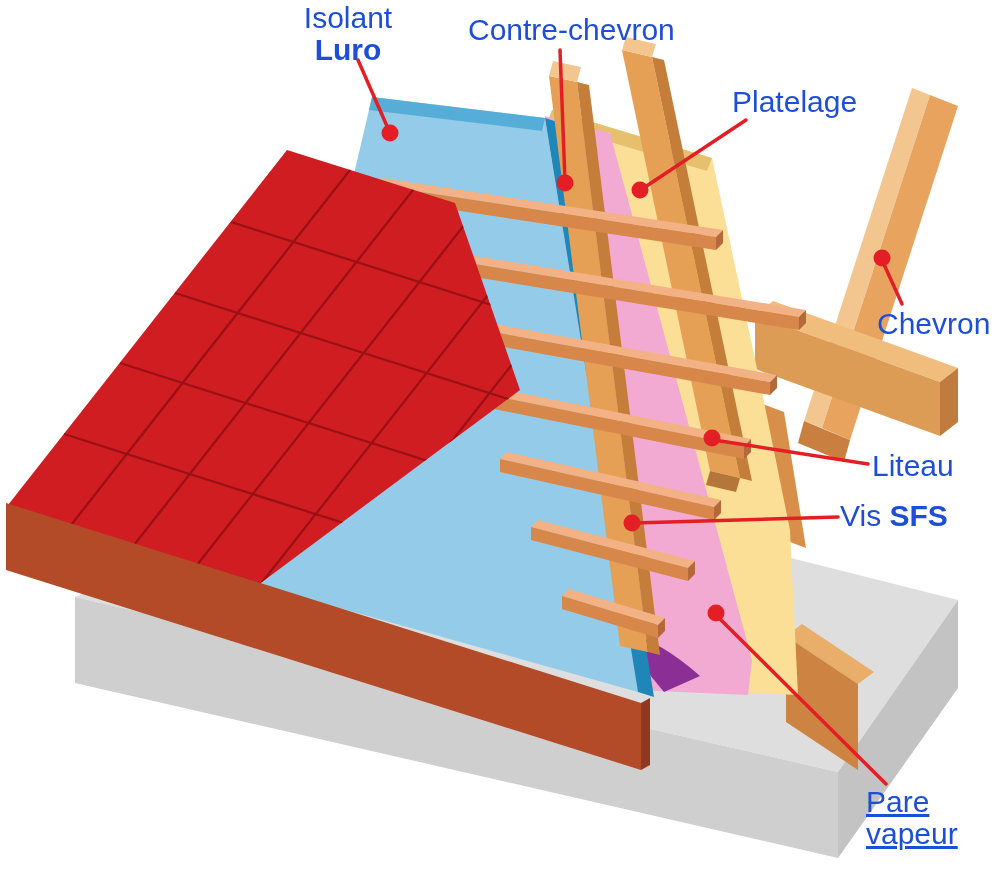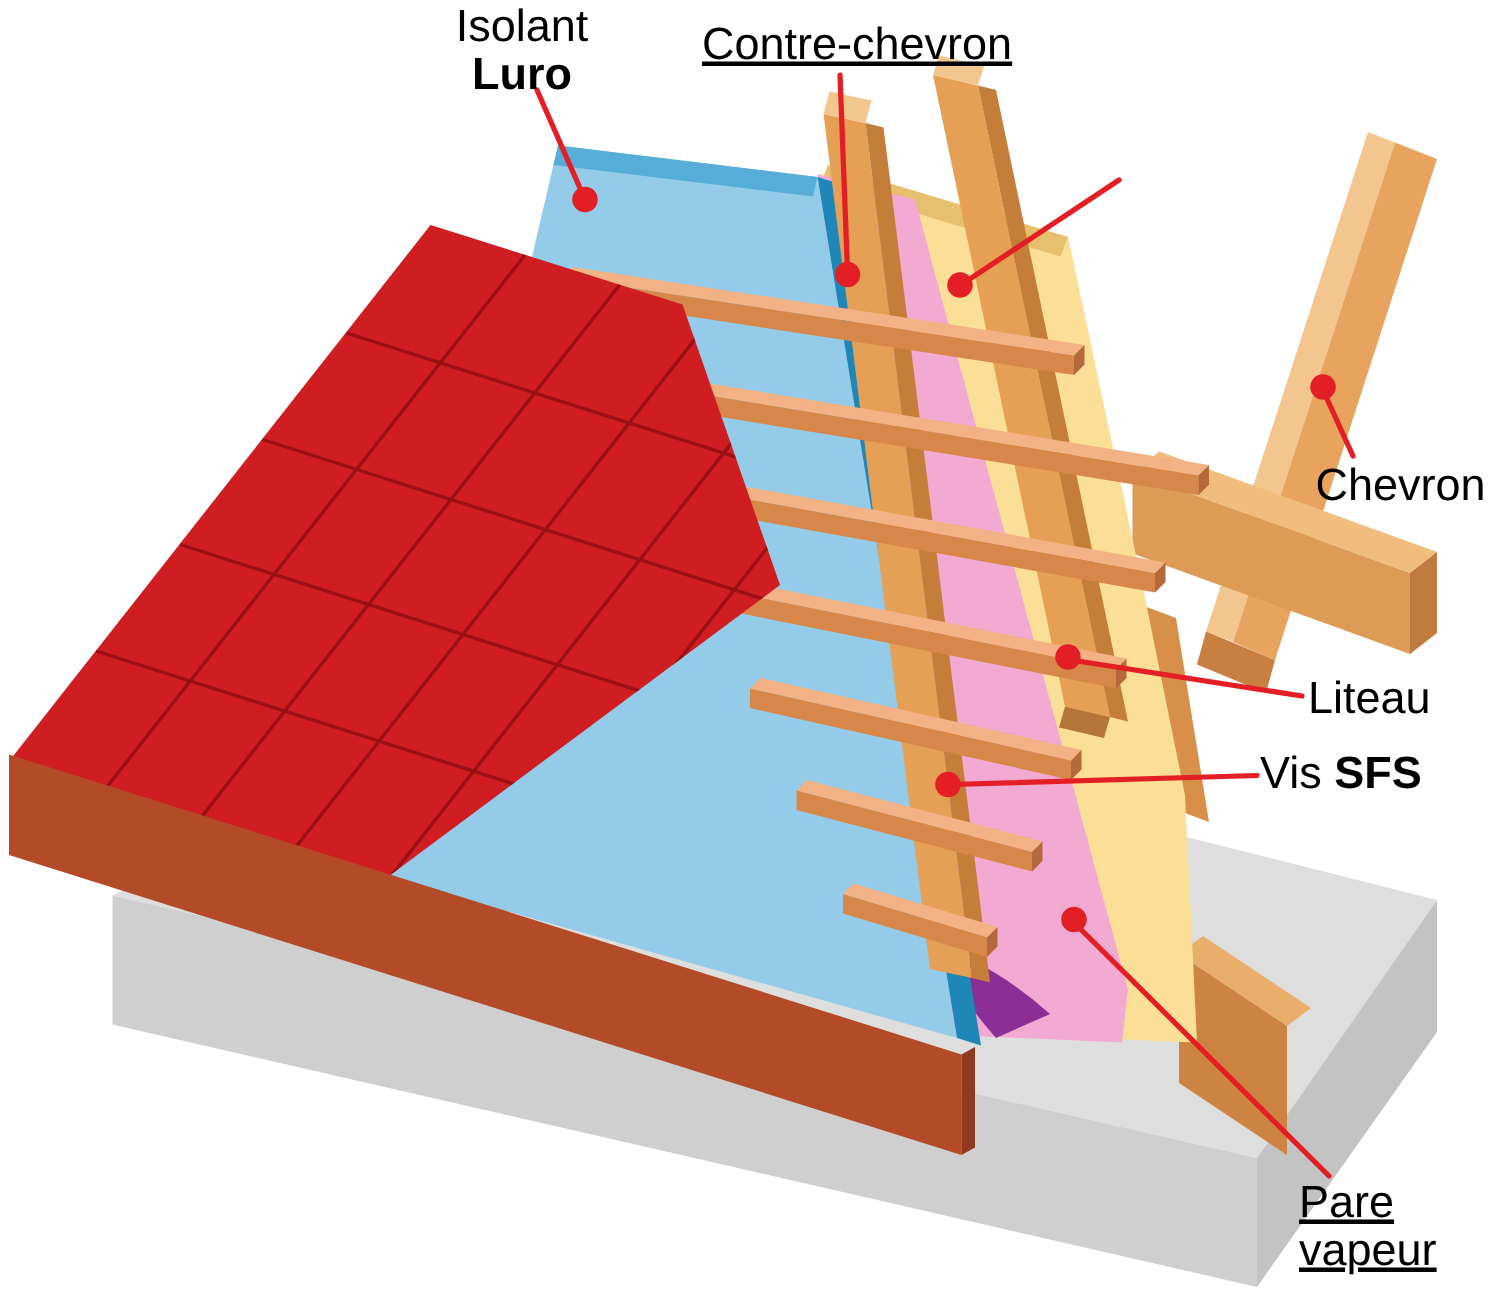--- a/index.html
+++ b/index.html
@@ -2,21 +2,21 @@
 <html><head>
 <meta charset="utf-8">
 <style>
   html,body{margin:0;padding:0;background:#fff;}
   .stage{
     position:relative;width:1000px;height:875px;background:#fff;overflow:hidden;
     font-family:"Liberation Sans", sans-serif;
   }
   .stage svg{position:absolute;left:0;top:0;}
   .lbl{
-    position:absolute;color:#000000;font-size:30px;line-height:1.08;
+    position:absolute;color:#1d4ed8;font-size:30px;line-height:1.08;
     font-weight:400;white-space:nowrap;
   }
   .lbl b{font-weight:700;}
   .center{text-align:center;}
 </style>
 </head>
 <body>
 
 <div class="stage">
 
@@ -159,22 +159,23 @@
     <circle cx="632" cy="523" r="8.5" fill="#e31e24"></circle>
     <circle cx="716" cy="613" r="8.5" fill="#e31e24"></circle>
   </g>
 </svg>
 
   <div class="lbl center" style="left:288px;top:2px;width:120px;">
     <span>Isolant</span><br>
     <b>Luro</b>
   </div>
 
-  <div class="lbl" style="left:468px;top:14px;text-decoration:underline;">Contre-chevron</div>
+  <div class="lbl" style="left:468px;top:14px;">Contre-chevron</div>
 
+  <div class="lbl" style="left:732px;top:86px;">Platelage</div>
 
   <div class="lbl" style="left:877px;top:308px;text-align:center;">Chevron</div>
 
   <div class="lbl" style="left:872px;top:450px;">Liteau</div>
 
   <div class="lbl" style="left:840px;top:500px;">
     <span>Vis</span>
     <b>SFS</b>
   </div>
 

